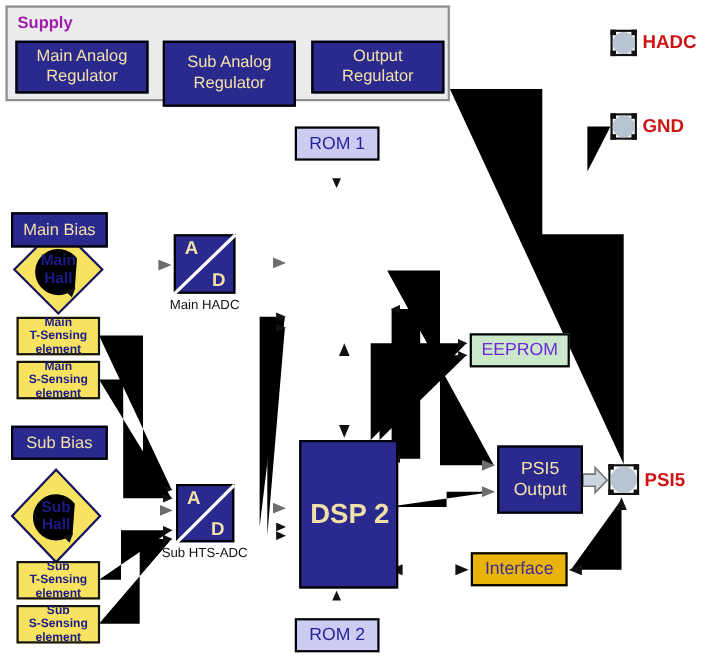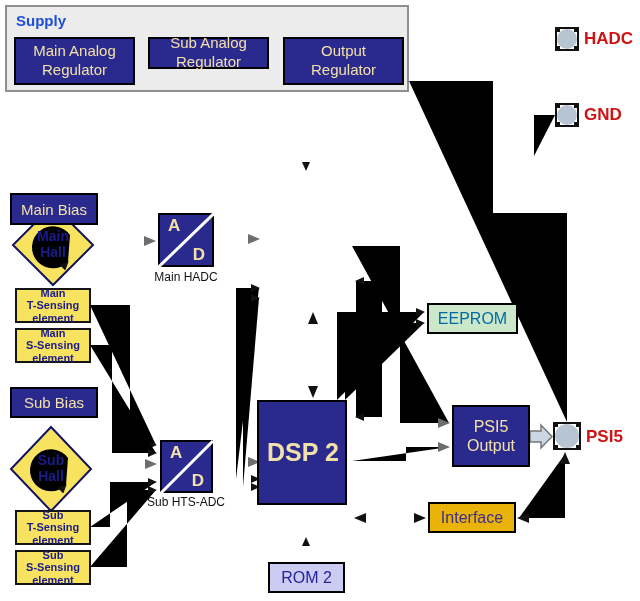--- a/index.html
+++ b/index.html
@@ -4,31 +4,31 @@
 <style>
   html,body{margin:0;padding:0;background:#fff;}
   #canvas{position:relative;width:640px;height:601px;background:#fff;
           font-family:"Liberation Sans", sans-serif;overflow:hidden;}
   #wires{position:absolute;left:0;top:0;z-index:1;}
   .abs{position:absolute;box-sizing:border-box;z-index:2;}
   .pre{white-space:pre-line;}
   .navy{background:#2a2a8e;border:2px solid #000;color:#f2e0aa;
         display:flex;align-items:center;justify-content:center;text-align:center;}
   .supply-wrap{background:#ececec;border:2px solid #8f8f8f;}
-  .supply-title{position:absolute;left:9px;top:5px;font-size:15px;font-weight:bold;color:#1d4ed8;}
+  .supply-title{position:absolute;left:9px;top:5px;font-size:15px;font-weight:bold;color:#a21caf;}
   .reg{font-size:15px;line-height:1.25;}
   .bias{font-size:15px;}
   .dsp{font-size:25px;font-weight:bold;justify-content:flex-start;padding-left:8px;}
   .psi5out{font-size:16px;line-height:1.2;}
   .yellow{background:#f7e35f;border:2px solid #141414;color:#1b1b8a;
           display:flex;align-items:center;justify-content:center;text-align:center;
           font-size:11px;line-height:1.12;font-weight:bold;}
   .rom{background:#ccccf3;border:2px solid #000;color:#24249b;font-size:16px;
        display:flex;align-items:center;justify-content:center;}
-  .eeprom{background:#cbe8cb;border:2px solid #000;color:#0369a1;font-size:16px;
+  .eeprom{background:#cbe8cb;border:2px solid #000;color:#6d28d9;font-size:16px;
        display:flex;align-items:center;justify-content:center;}
   .iface{background:#eab308;border:2px solid #000;color:#3c2d8f;font-size:16px;
        display:flex;align-items:center;justify-content:center;}
   .halltxt{color:#1b1b8a;font-weight:bold;font-size:14px;line-height:1.15;
        text-align:center;z-index:2;}
   .adc{background:#2a2a8e;border:2px solid #000;}
   .adc .diag{position:absolute;background:#fff;height:3px;}
   .adc .la,.adc .ld{position:absolute;color:#f2e0aa;font-weight:bold;font-size:17px;}
   .adc .la{left:8px;top:1px;}
   .adc .ld{right:7px;bottom:0px;}
@@ -107,21 +107,21 @@
     <path class="dsh" d="M356 518 H424" marker-start="url(#abdr)" marker-end="url(#abd)"></path>
     <path class="dsh" d="M519 518 H565 V454" marker-start="url(#abdr)" marker-end="url(#abd)"></path>
 
     <polygon points="530,431 541,431 541,425 552,436.5 541,448 541,442 530,442" fill="#ccd6e2" stroke="#777" stroke-width="1.5"></polygon>
   </svg>
 
   <div class="abs supply-wrap" style="left:5px;top:5px;width:404px;height:87px;">
     <div class="supply-title">Supply</div>
     <div class="abs navy reg pre" style="left:7px;top:30px;width:121px;height:48px;">Main Analog
 Regulator</div>
-    <div class="abs navy reg pre" style="left:141px;top:30px;width:121px;height:32px;">Sub Analog
+    <div class="abs navy reg pre" style="left:141px;top:30px;width:121px;height:60px;">Sub Analog
 Regulator</div>
     <div class="abs navy reg pre" style="left:276px;top:30px;width:121px;height:48px;">Output
 Regulator</div>
   </div>
 
   <div class="abs pin" style="left:555px;top:27px;width:24px;height:24px;">
     <span class="dot"></span>
       <span class="c c1"></span>
       <span class="c c2"></span>
       <span class="c c3"></span>
@@ -176,20 +176,21 @@
   </div>
   <div class="abs caption" style="left:136px;top:495px;width:100px;">Sub HTS-ADC</div>
 
   <div class="abs yellow pre" style="left:15px;top:510px;width:76px;height:35px;">Sub
 T-Sensing
 element</div>
   <div class="abs yellow pre" style="left:15px;top:550px;width:76px;height:35px;">Sub
 S-Sensing
 element</div>
 
+  <div class="abs rom" style="left:268px;top:115px;width:77px;height:31px;">ROM 1</div>
   <div class="abs eeprom" style="left:427px;top:303px;width:91px;height:31px;">EEPROM</div>
-  <div class="abs navy dsp" style="left:257px;top:400px;width:90px;height:105px;">DSP 2</div>
+  <div class="abs navy dsp" style="left:272px;top:400px;width:90px;height:135px;">DSP 2</div>
   <div class="abs rom" style="left:268px;top:562px;width:77px;height:31px;">ROM 2</div>
   <div class="abs navy psi5out pre" style="left:452px;top:405px;width:78px;height:62px;">PSI5
 Output</div>
   <div class="abs iface" style="left:428px;top:502px;width:88px;height:31px;">Interface</div>
 
 </div>
 
 </body></html>

